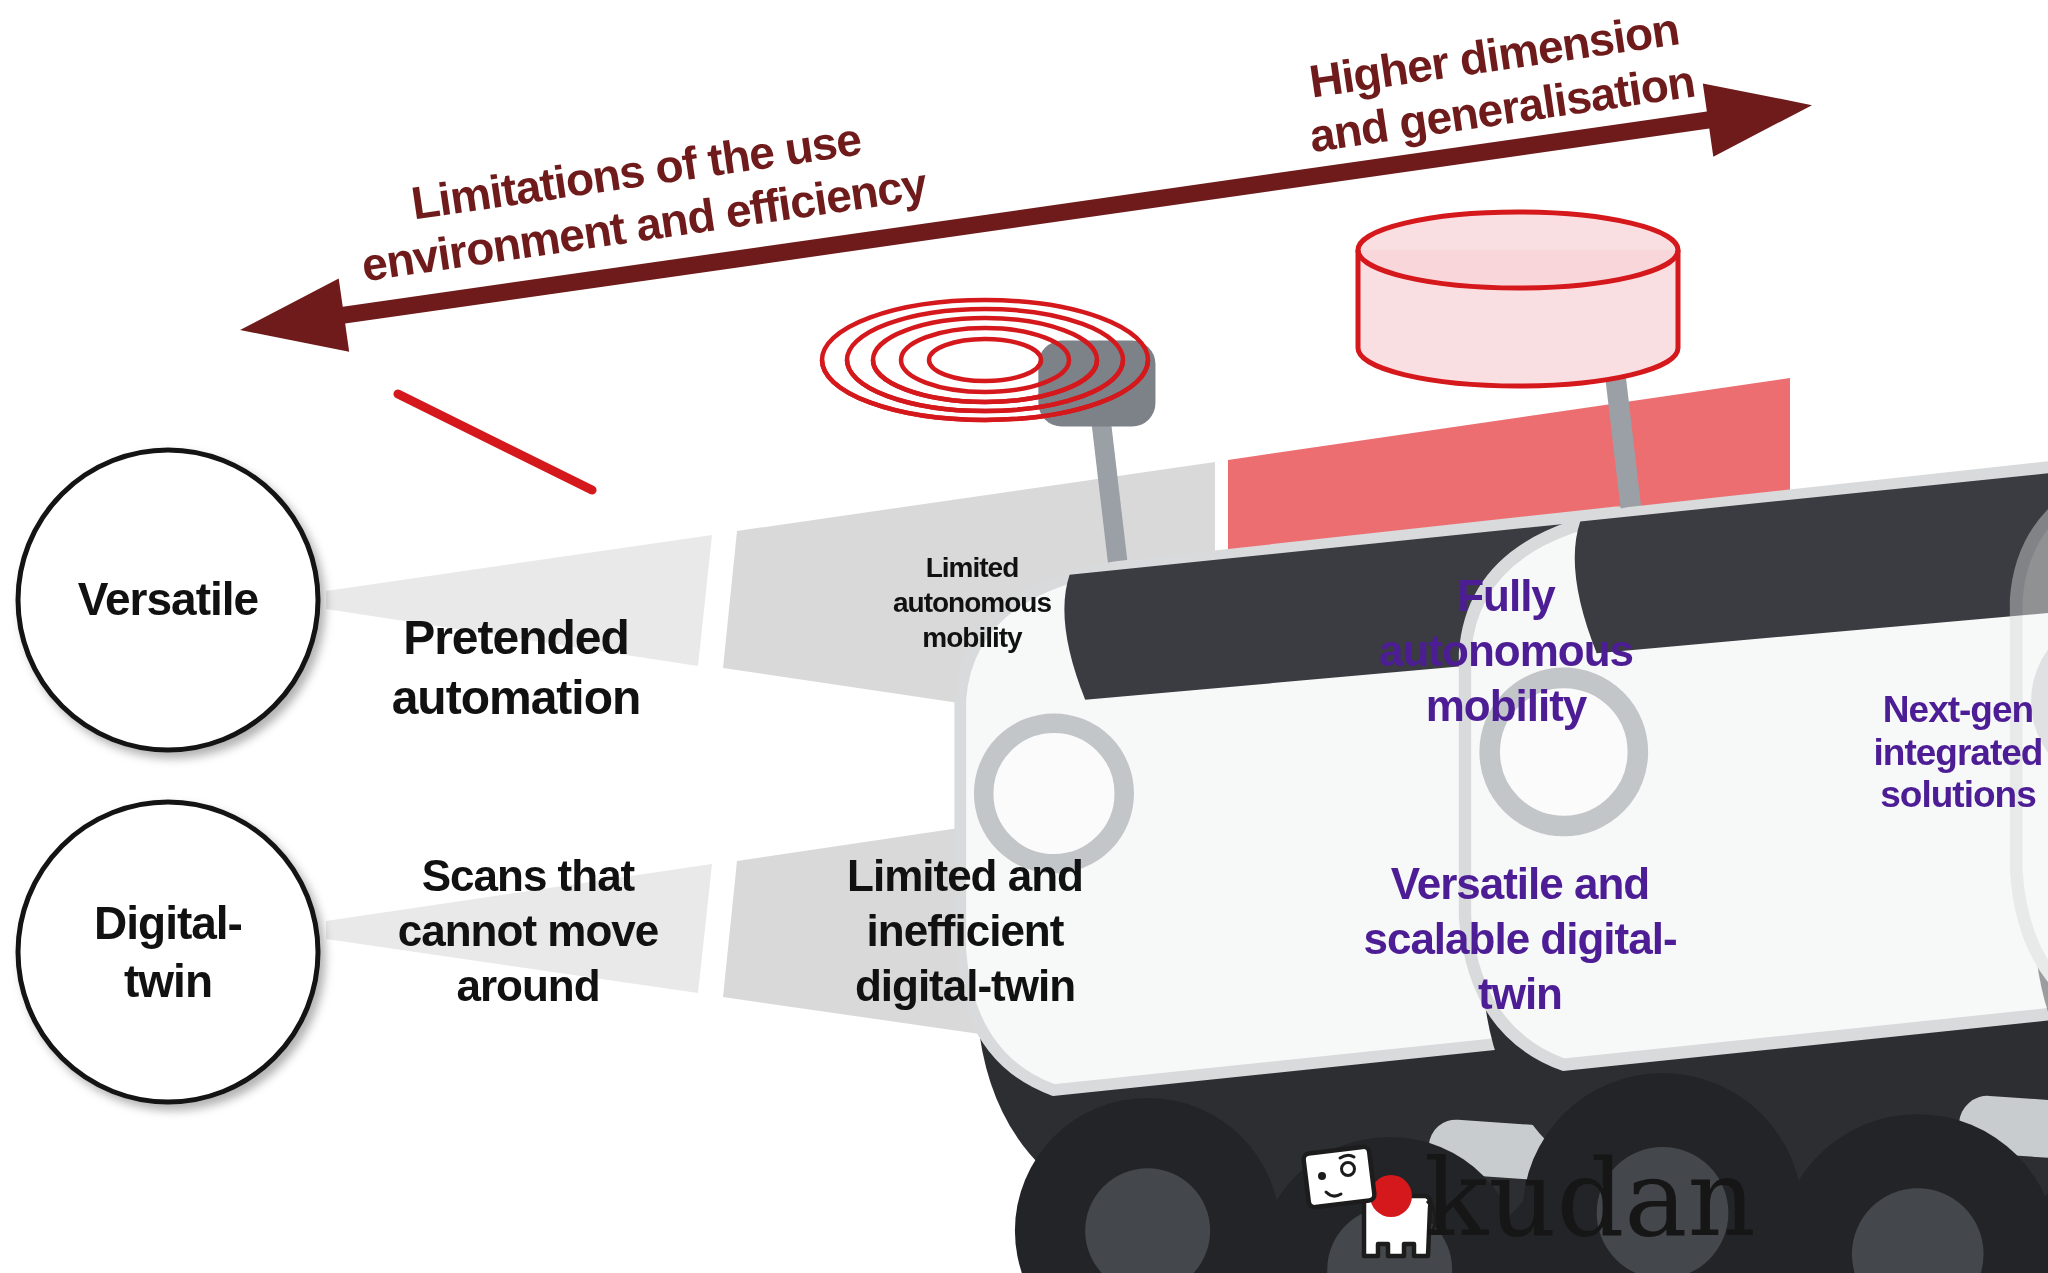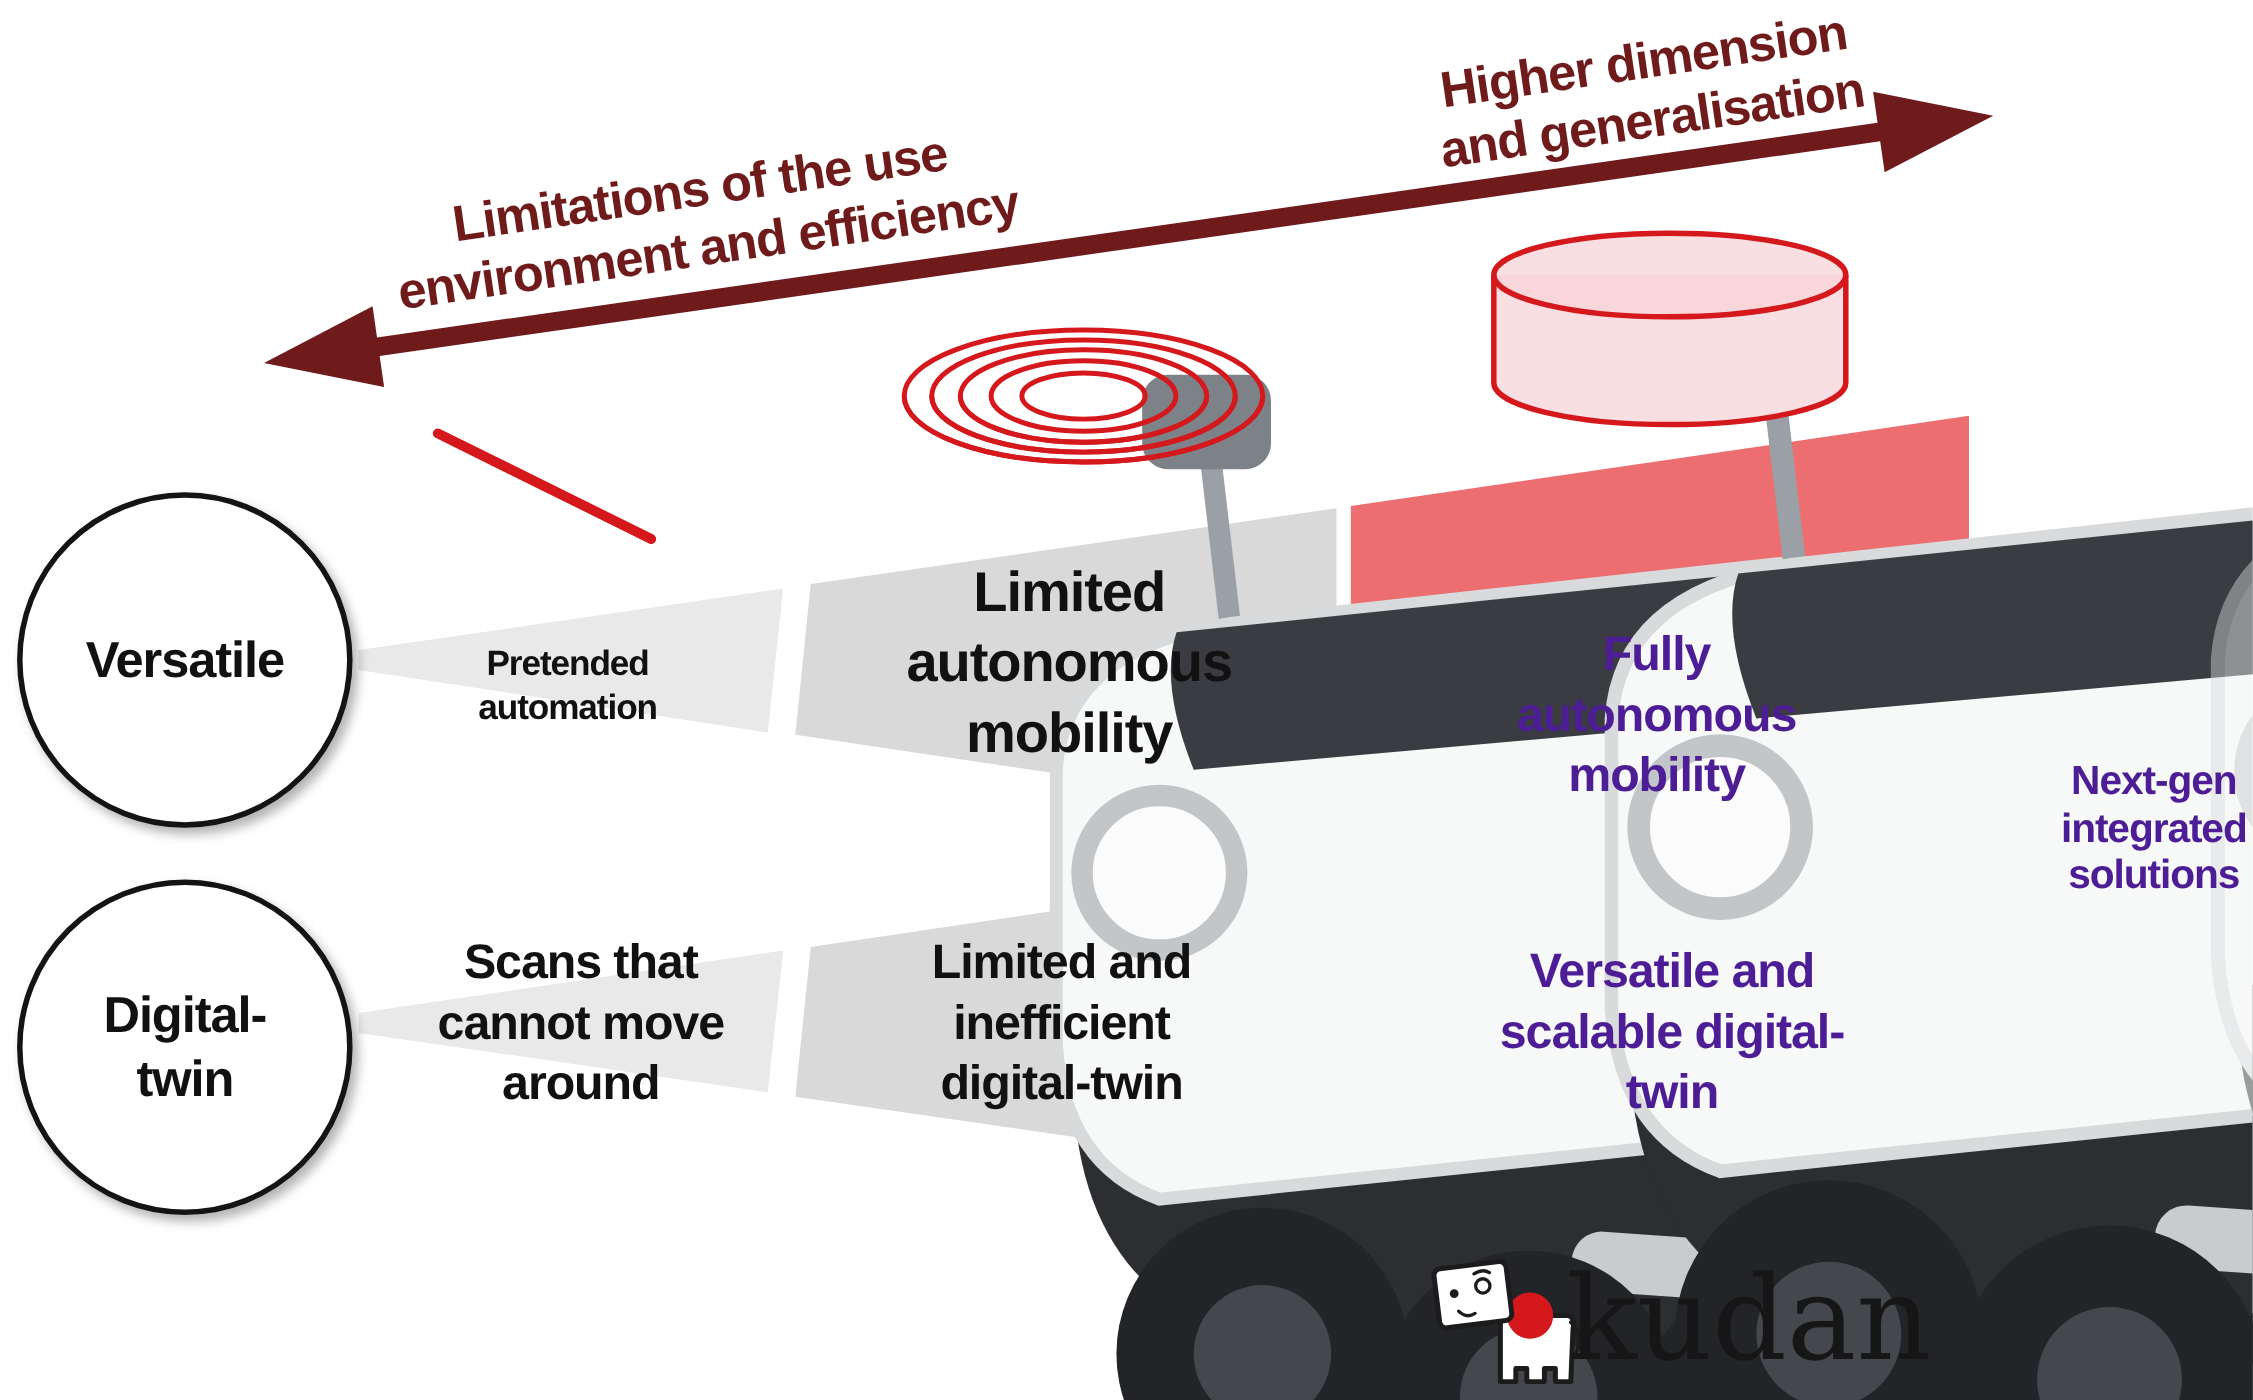--- a/index.html
+++ b/index.html
@@ -127,23 +127,23 @@
 
 <div class="lbl rot" style="left:640px;top:198px;font-size:46px;">Limitations of the use
 environment and efficiency</div>
 <div class="lbl rot" style="left:1498px;top:82px;font-size:46px;">Higher dimension
 and generalisation</div>
 
 <div class="lbl" style="left:168px;top:600px;font-size:46px;">Versatile</div>
 <div class="lbl" style="left:168px;top:952px;font-size:46px;">Digital-
 twin</div>
 
-<div class="lbl" style="left:516px;top:623px;font-size:32px;">Pretended
+<div class="lbl" style="left:516px;top:668px;font-size:48px;">Pretended
 automation</div>
-<div class="lbl" style="left:972px;top:602px;font-size:51px;">Limited
+<div class="lbl" style="left:972px;top:602px;font-size:28px;">Limited
 autonomous
 mobility</div>
 <div class="lbl white" style="left:1506px;top:650px;font-size:44px;">Fully
 autonomous
 mobility</div>
 
 <div class="lbl" style="left:965px;top:930px;font-size:44px;">Limited and
 inefficient
 digital-twin</div>
 <div class="lbl" style="left:528px;top:930px;font-size:44px;">Scans that

